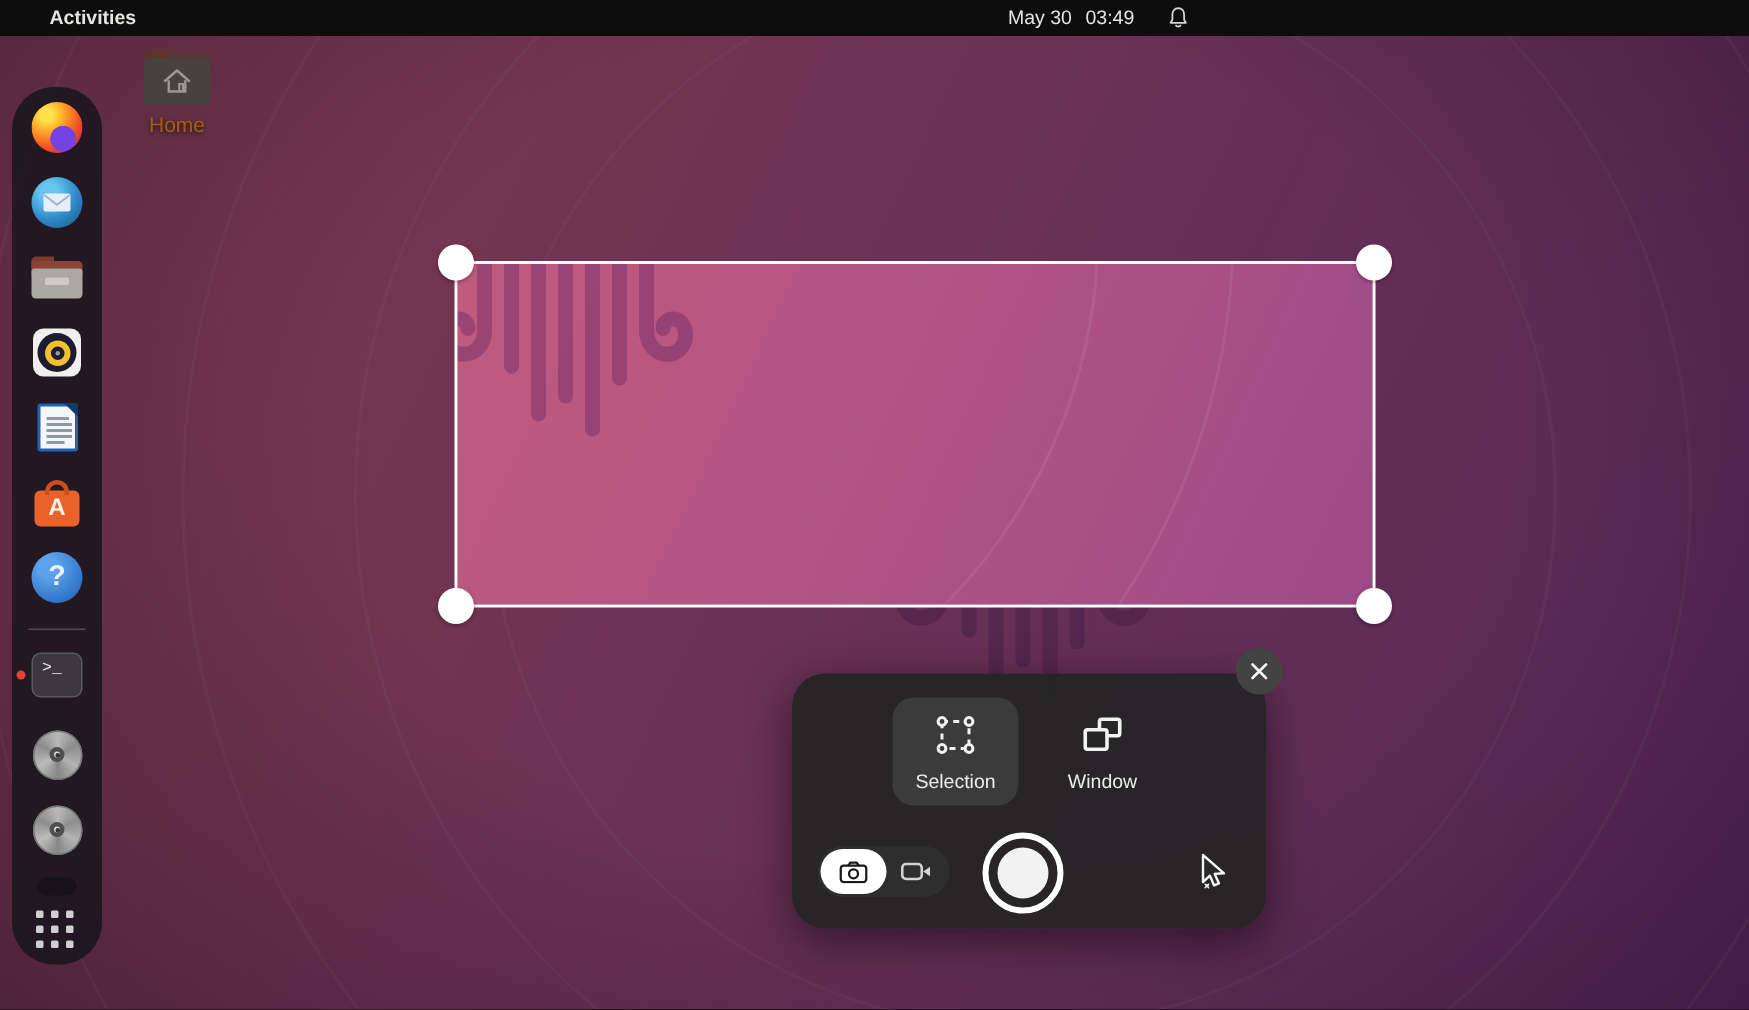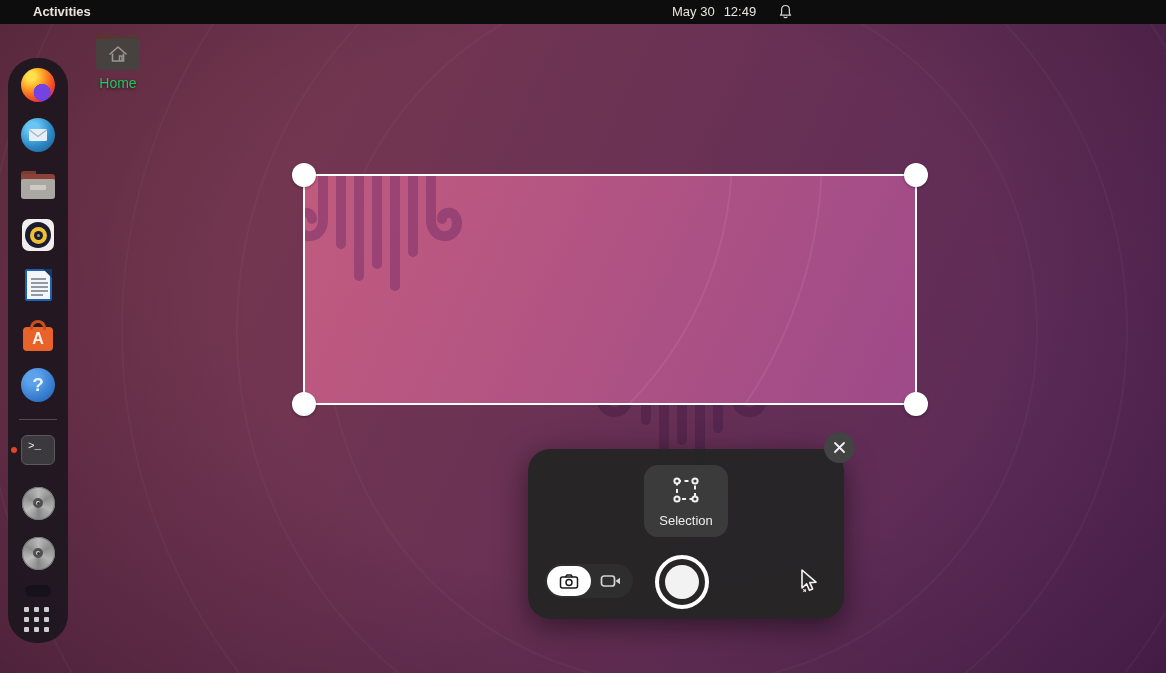--- a/index.html
+++ b/index.html
@@ -42,21 +42,21 @@
   #clock{ position:absolute; left:672px; top:0; height:24px; line-height:24px; display:flex; gap:9px; cursor:pointer;align-items:center; }
   #bell{ position:absolute; left:778px; top:4px; }
 
   
   #home{ position:absolute; left:90px; top:34px; width:56px; text-align:center; cursor:pointer; z-index:5; }
   .home-folder{ position:relative; width:46px; height:36px; margin:0 auto; }
   .home-folder .flap{ position:absolute; left:1px; top:0; width:20px; height:9px; background:#5e332b; border-radius:4px 2px 0 0; }
   .home-folder .flap2{ position:absolute; right:1px; top:2px; width:30px; height:8px; background:#503a33; border-radius:0 4px 0 0; }
   .home-folder .body{ position:absolute; left:1px; top:5px; width:44px; height:31px; background:#474240; border-radius:3px; }
   .home-folder svg{ position:absolute; left:13px; top:11px; }
-  #home .label{ margin-top:5px; font-size:14px; color:#22c55e; text-shadow:0 1px 3px rgba(0,0,0,.7); }
+  #home .label{ margin-top:5px; font-size:14px; color:#a16207; text-shadow:0 1px 3px rgba(0,0,0,.7); }
 
   
   #dock{
     position:absolute; left:8px; top:58px; width:60px; height:585px; z-index:30;
     background:rgba(26,22,30,.88); border-radius:28px;
     display:flex; flex-direction:column; align-items:center; padding-top:9px;
   }
   .dock-item{ width:36px; height:36px; margin-bottom:14px; position:relative; cursor:pointer;
               display:flex; align-items:center; justify-content:center; flex:none; }
   .ic-circle{ width:34px; height:34px; border-radius:50%; }
@@ -180,21 +180,21 @@
   <div class="selection-border"></div>
   <div class="handle" style="left:292px; top:163px;"></div>
   <div class="handle" style="left:904px; top:163px;"></div>
   <div class="handle" style="left:292px; top:392px;"></div>
   <div class="handle" style="left:904px; top:392px;"></div>
 
   <div id="topbar">
     <div id="activities">Activities</div>
     <div id="clock">
       <span>May 30</span>
-      <span>12:49</span>
+      <span>03:49</span>
     </div>
     <div id="bell">
       <svg width="15" height="16" viewBox="0 0 15 16">
         <path d="M7.5 1.5 C5 1.5 3.6 3.4 3.6 5.8 L3.6 9.2 L2.4 11.2 L12.6 11.2 L11.4 9.2 L11.4 5.8 C11.4 3.4 10 1.5 7.5 1.5 Z" fill="none" stroke="#d6d4d1" stroke-width="1.2" stroke-linejoin="round"></path>
         <path d="M6 13 C6.3 13.9 8.7 13.9 9 13" fill="none" stroke="#d6d4d1" stroke-width="1.2" stroke-linecap="round"></path>
       </svg>
     </div>
   </div>
 
   <div id="home">
@@ -308,20 +308,27 @@
       <div class="mode active">
         <svg width="36" height="36" viewBox="0 0 36 36">
           <rect x="9" y="9" width="18" height="18" fill="none" stroke="#f2f2f2" stroke-width="2" stroke-dasharray="4 3.5"></rect>
           <circle cx="9" cy="9" r="2.6" fill="#3b3b3b" stroke="#f2f2f2" stroke-width="2"></circle>
           <circle cx="27" cy="9" r="2.6" fill="#3b3b3b" stroke="#f2f2f2" stroke-width="2"></circle>
           <circle cx="9" cy="27" r="2.6" fill="#3b3b3b" stroke="#f2f2f2" stroke-width="2"></circle>
           <circle cx="27" cy="27" r="2.6" fill="#3b3b3b" stroke="#f2f2f2" stroke-width="2"></circle>
         </svg>
         <span>Selection</span>
       </div>
+      <div class="mode">
+        <svg width="36" height="36" viewBox="0 0 36 36">
+          <rect x="16" y="7.5" width="13.5" height="11" rx="1.5" fill="none" stroke="#f2f2f2" stroke-width="2.4"></rect>
+          <rect x="6.5" y="14.5" width="14.5" height="13" rx="1.5" fill="#252525" stroke="#f2f2f2" stroke-width="2.4"></rect>
+        </svg>
+        <span>Window</span>
+      </div>
     </div>
 
     <div class="toggle-group">
       <div class="tg-btn tg-cam">
         <svg width="20" height="15" viewBox="0 0 20 15">
           <rect x="1.5" y="3" width="17" height="11" rx="2" fill="none" stroke="#1a1a1a" stroke-width="1.5"></rect>
           <path d="M6.5 3 L8 1 L12 1 L13.5 3" fill="none" stroke="#1a1a1a" stroke-width="1.5" stroke-linejoin="round"></path>
           <circle cx="10" cy="8.5" r="3" fill="none" stroke="#1a1a1a" stroke-width="1.5"></circle>
         </svg>
       </div>

